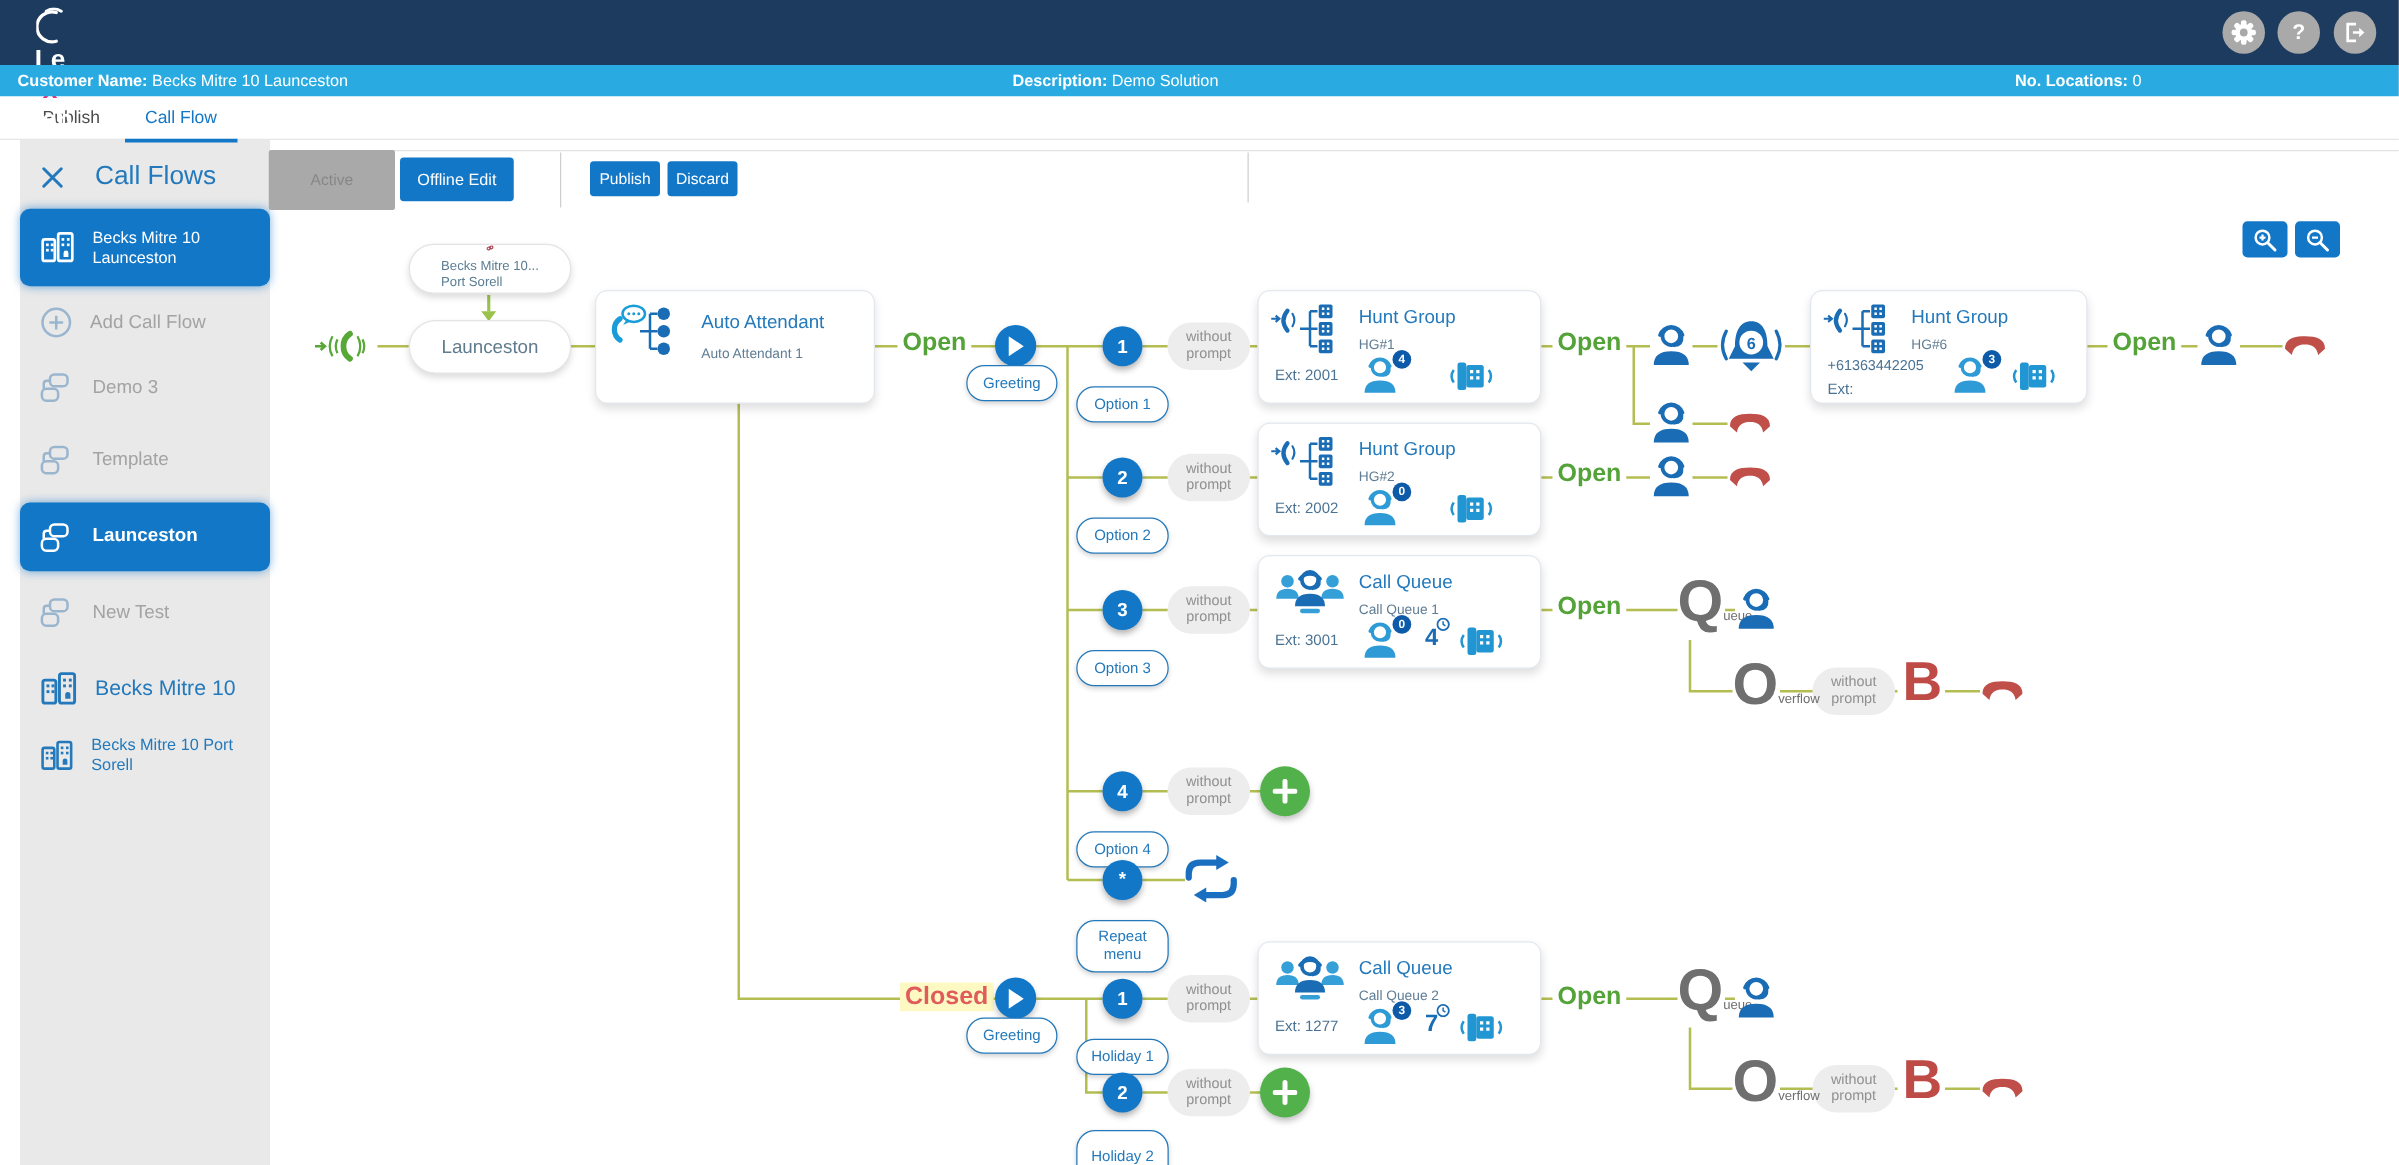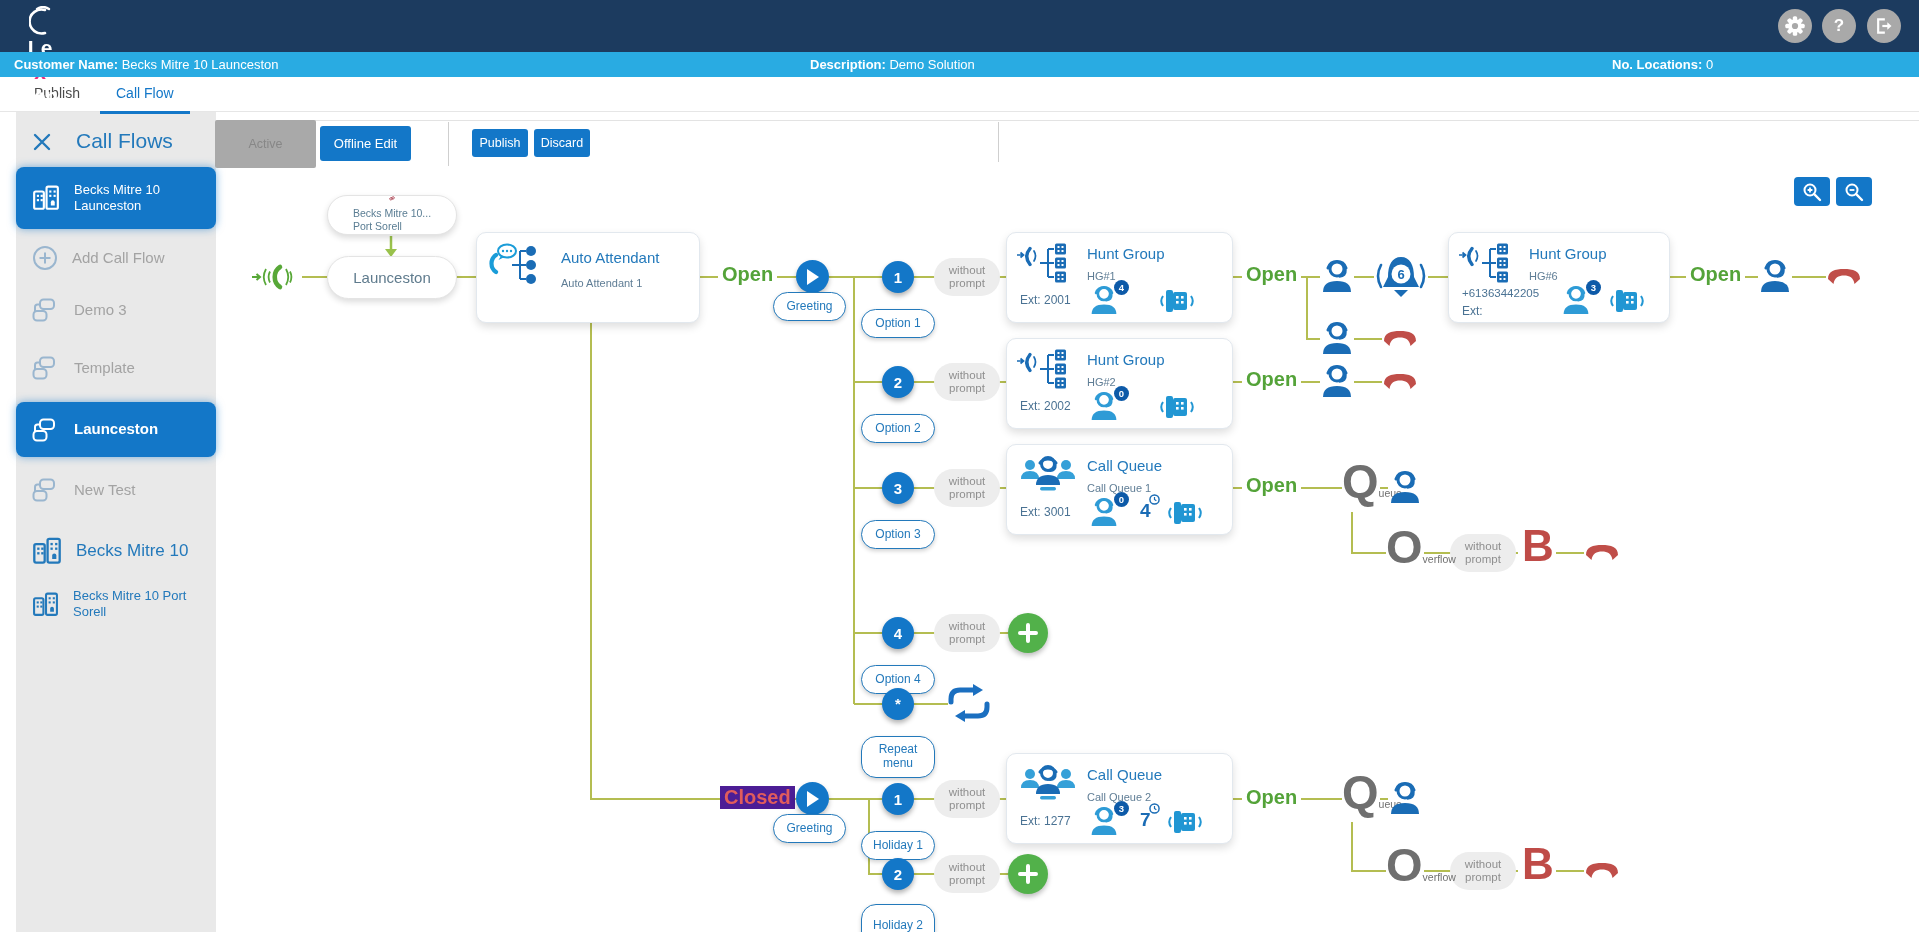--- a/index.html
+++ b/index.html
@@ -39,21 +39,21 @@
   
   .lines { position:absolute; left:0; top:0; z-index:1; }
   .node { position:absolute; z-index:2; }
   .oval { background:#fff; border:1px solid #e4e4e4; border-radius:22px; box-shadow:0 3px 6px rgba(0,0,0,.14); display:flex; align-items:center; justify-content:center;flex-direction:column; }
   .card { width:227px; height:91px; background:#fff; border:1px solid #e2e8ee; border-radius:10px; box-shadow:0 4px 8px rgba(0,0,0,.13); }
   .card .title { position:absolute; left:80px; top:12px; font-size:15px; color:var(--link-blue,#2379bb); }
   .card .name { position:absolute; left:80px; top:37px; font-size:11px; color:#5f7d95; }
   .card .ext { position:absolute; left:13px; top:60px; font-size:12px; color:#4a7293; }
   .card .ticon { position:absolute; left:9px; top:9px; }
   .open-lbl { font-size:20px; font-weight:bold; color:var(--open-green,#54a339); background:#fff; padding:0 4px; }
-  .closed-lbl { font-size:20px; font-weight:bold; color:var(--closed-red,#e05c5c); background:#4c1d95; padding:0 4px; }
+  .closed-lbl { font-size:20px; font-weight:bold; color:var(--closed-red,#e05c5c); background:#fef9c3; padding:0 4px; }
   .play { width:33px; height:33px; border-radius:50%; background:var(--accent-blue,#1377c8); box-shadow:0 3px 5px rgba(0,0,0,.25); display:flex; align-items:center; justify-content:center; }
   .ncirc { width:32px; height:32px; border-radius:50%; background:var(--accent-blue,#1377c8); box-shadow:0 3px 5px rgba(0,0,0,.3); color:#fff; font-weight:bold; font-size:15px; display:flex; align-items:center; justify-content:center; }
   .pill { background:#fff; border:1.5px solid var(--link-blue,#2379bb); border-radius:15px; color:var(--link-blue,#2379bb); font-size:12px; display:flex; flex-direction:column; align-items:center; justify-content:center; line-height:1.15; box-shadow:0 2px 4px rgba(0,0,0,.18); text-align:center; }
   .wp { background:#ededed; border-radius:19px; color:#8f8f8f; font-size:11.5px; line-height:1.15; display:flex; flex-direction:column; align-items:center; justify-content:center; text-align:center; }
   .qletter { display:flex; align-items:flex-end; }
   .qletter .big { font-size:47px; font-weight:bold; color:var(--letter-gray,#6f6f6f); line-height:.8; }
   .qletter .small { font-size:10.5px; color:var(--letter-gray,#6f6f6f); padding-bottom:1px; }
   .busy { font-size:44px; font-weight:bold; color:var(--busy-red,#bf4b47); line-height:.82; background:#fff; padding:0 2px; }
   .plusnode { width:40px; height:40px; border-radius:50%; background:var(--plus-green,#52b14a); box-shadow:0 3px 5px rgba(0,0,0,.25); display:flex; align-items:center; justify-content:center; }
   .agent-badge { position:absolute; width:40px; height:32px; }

